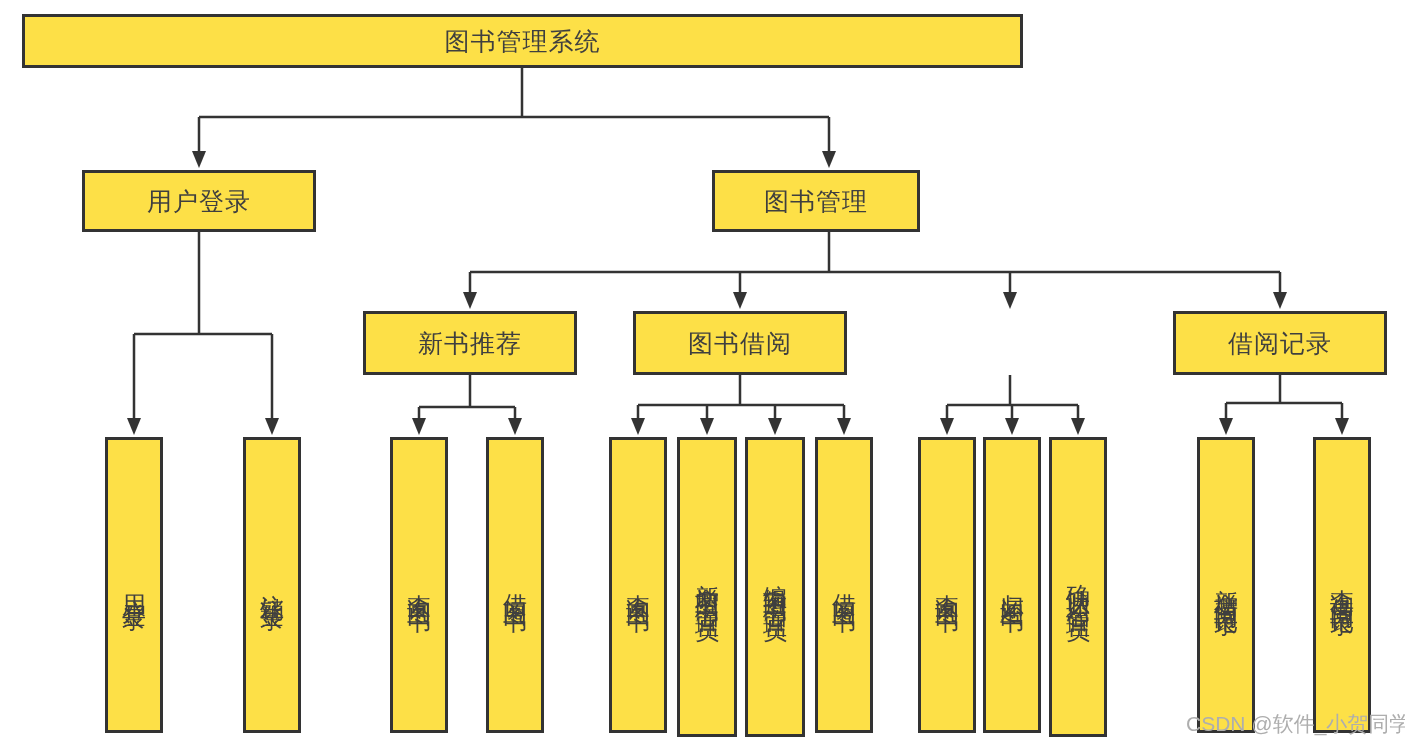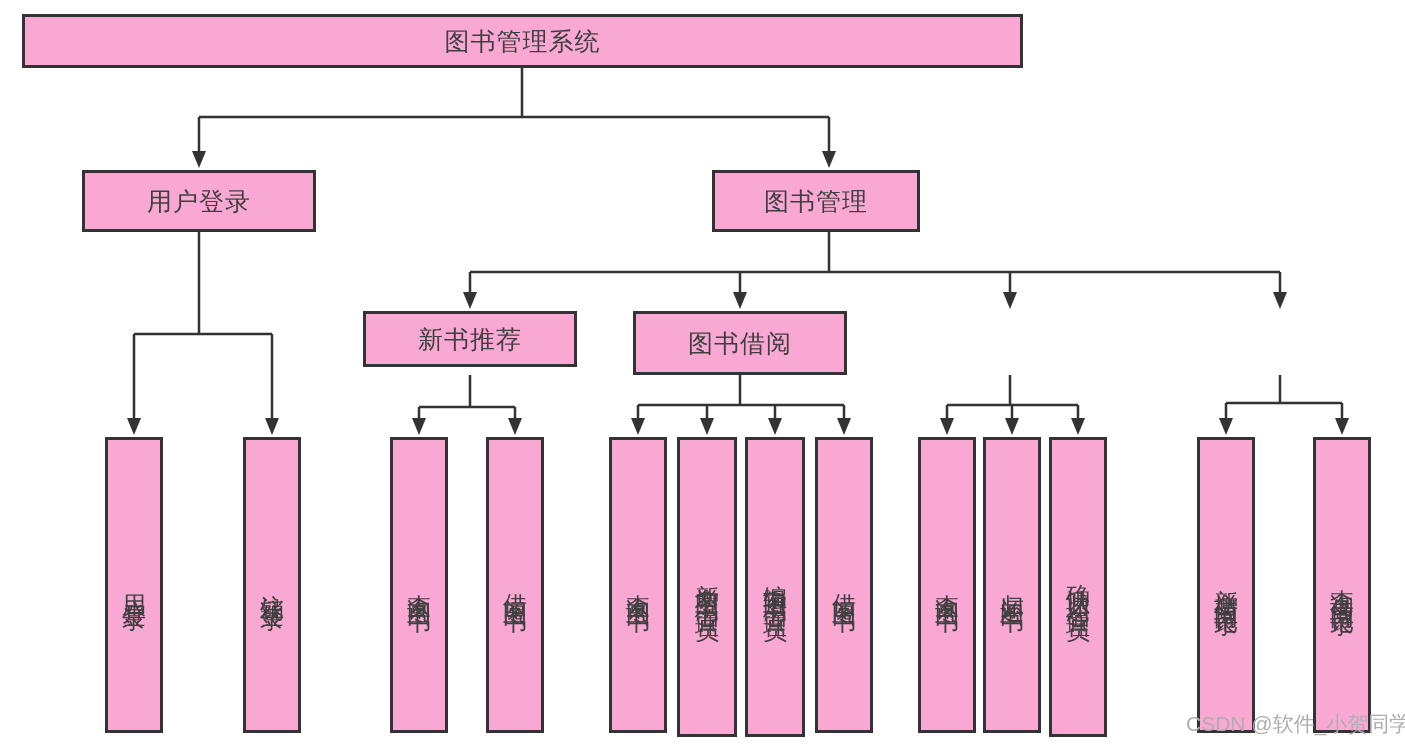--- a/index.html
+++ b/index.html
@@ -18,21 +18,21 @@
   .wires {
     position: absolute;
     left: 0;
     top: 0;
     width: 1405px;
     height: 747px;
   }
   .node {
     position: absolute;
     box-sizing: border-box;
-    background: #f9a8d4;
+    background: #fde047;
     border: 3px solid #333333;
     display: flex;
     align-items: center;
     justify-content: center;
     color: #3f3f3f;
   }
   .node.h .lbl {
     font-size: 25px;
     letter-spacing: 1px;
     white-space: nowrap;
@@ -95,25 +95,28 @@
     <span class="lbl">图书管理系统</span>
   </div>
 
   <div class="node h" style="left:82px; top:170px; width:234px; height:62px;">
     <span class="lbl">用户登录</span>
   </div>
   <div class="node h" style="left:712px; top:170px; width:208px; height:62px;">
     <span class="lbl">图书管理</span>
   </div>
 
-  <div class="node h" style="left:363px; top:311px; width:214px; height:56px;">
+  <div class="node h" style="left:363px; top:311px; width:214px; height:64px;">
     <span class="lbl">新书推荐</span>
   </div>
   <div class="node h" style="left:633px; top:311px; width:214px; height:64px;">
     <span class="lbl">图书借阅</span>
+  </div>
+  <div class="node h" style="left:1173px; top:311px; width:214px; height:64px;">
+    <span class="lbl">借阅记录</span>
   </div>
 
   <div class="node v" style="left:105px; top:437px; width:58px; height:296px;">
     <span class="lbl">用户登录</span>
   </div>
   <div class="node v" style="left:243px; top:437px; width:58px; height:296px;">
     <span class="lbl">注销登录</span>
   </div>
 
   <div class="node v" style="left:390px; top:437px; width:58px; height:296px;">

